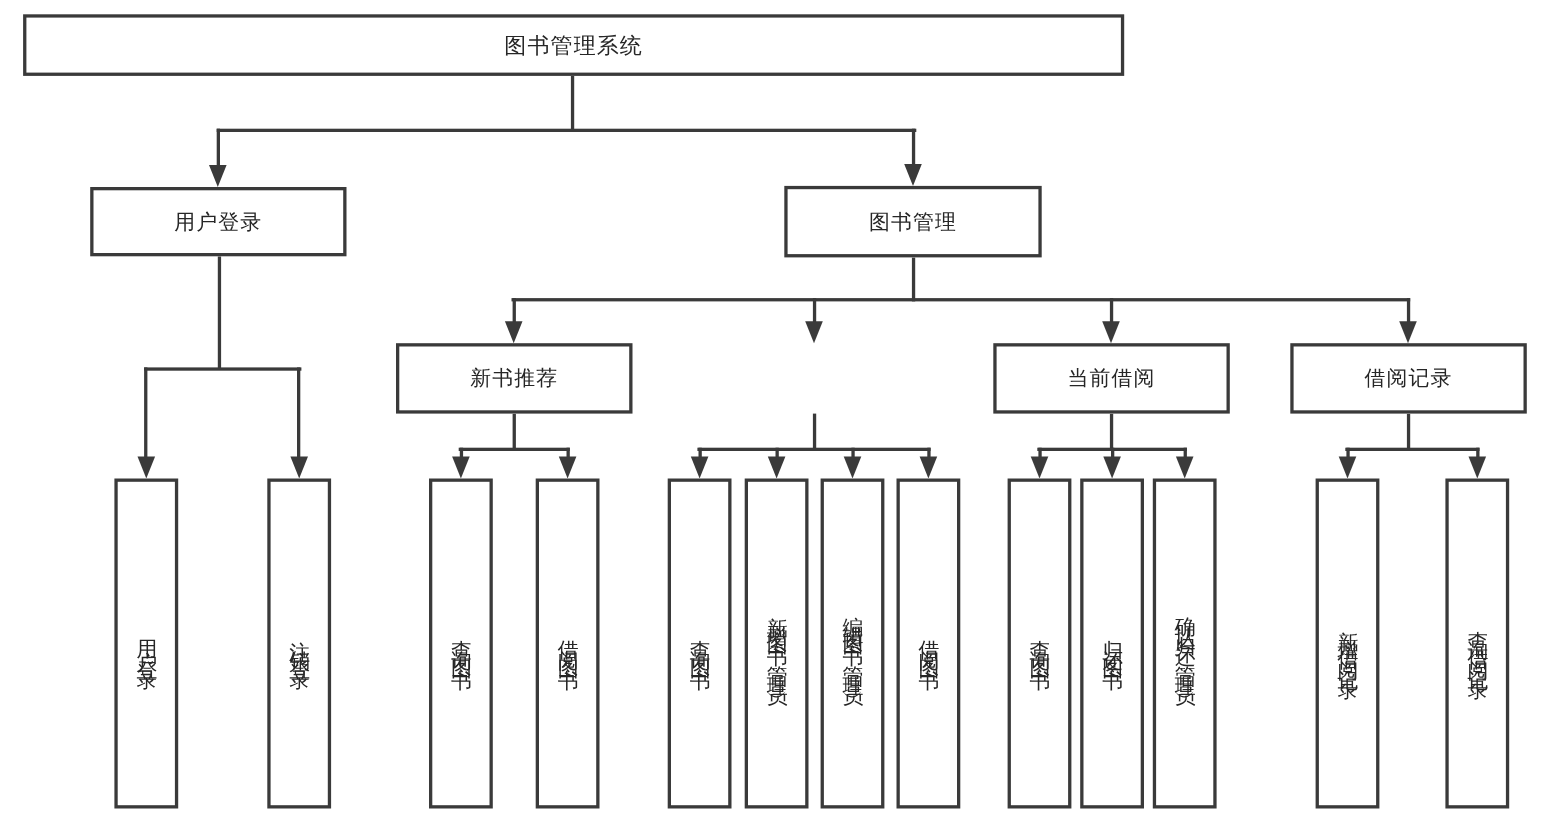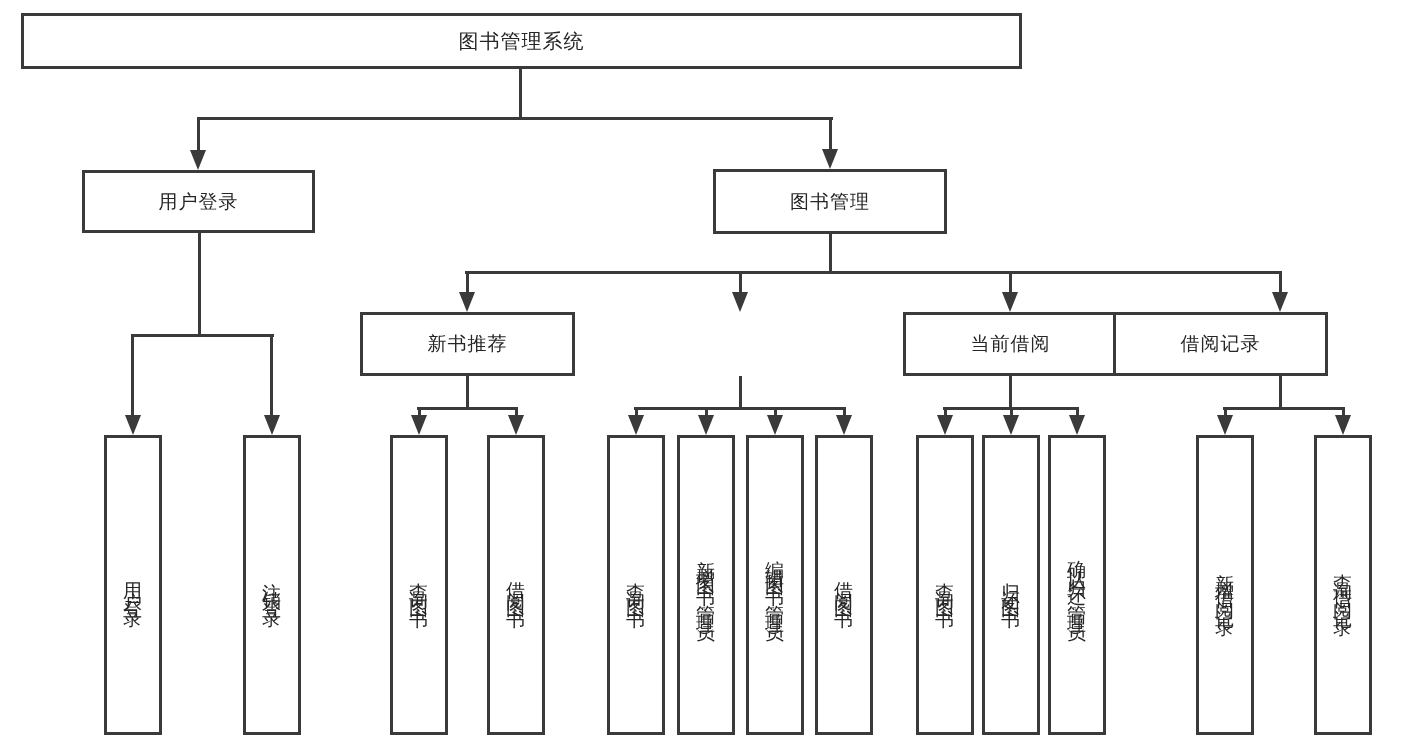--- a/index.html
+++ b/index.html
@@ -103,21 +103,21 @@
   <div class="box" style="left:713px;top:169px;width:234px;height:65px;">
     <span>图书管理</span>
   </div>
 
   <div class="box" style="left:360px;top:312px;width:215px;height:64px;">
     <span>新书推荐</span>
   </div>
   <div class="box" style="left:903px;top:312px;width:215px;height:64px;">
     <span>当前借阅</span>
   </div>
-  <div class="box" style="left:1113px;top:312px;width:215px;height:64px;">
+  <div class="box" style="left:1173px;top:312px;width:215px;height:64px;">
     <span>借阅记录</span>
   </div>
 
   <div class="box vbox" style="left:104px;">
     <span class="vt">用户登录</span>
   </div>
   <div class="box vbox" style="left:243px;">
     <span class="vt">注销登录</span>
   </div>
 

